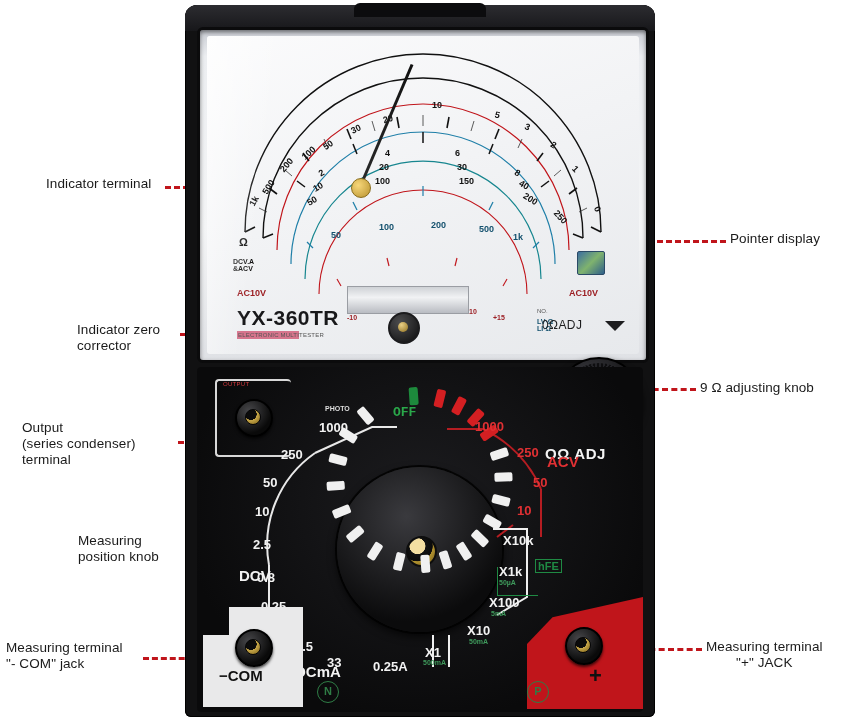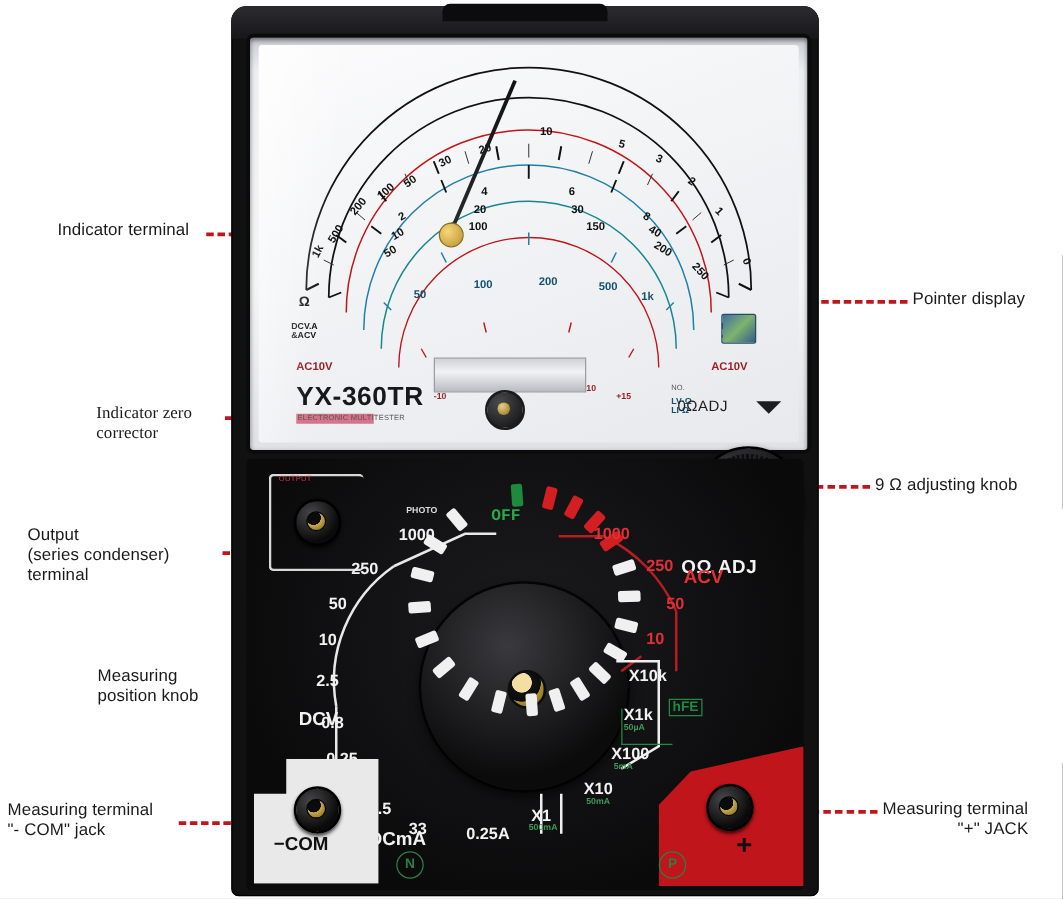--- a/index.html
+++ b/index.html
@@ -2,21 +2,21 @@
 <html><head>
 <meta charset="utf-8">
 <style>
   html,body{margin:0;padding:0;background:#ffffff;}
   body{width:850px;height:719px;position:relative;overflow:hidden;
        font-family:"Liberation Sans","DejaVu Sans",sans-serif;}
 
   
   .callout{position:absolute;font-size:13.5px;color:#1a1a1a;line-height:1.18;
            white-space:pre-line;letter-spacing:.1px;}
-  .callout.right{text-align:right;}
+  .callout.right{text-align:center;}
   .callout.left{text-align:left;}
 
   .leader{position:absolute;height:0;border-top:3px dashed #c0151b;}
 
   
   #meter{position:absolute;left:185px;top:5px;width:470px;height:712px;
          background:#111112;border-radius:12px 12px 6px 6px;
          box-shadow:0 0 0 1px #000 inset;}
   #meter-top-bevel{position:absolute;left:0;top:0;width:100%;height:26px;
          background:linear-gradient(#2c2c30,#17171a);border-radius:12px 12px 0 0;}
@@ -139,21 +139,21 @@
 
   #ohmadj-txt{position:absolute;left:348px;top:78px;font-size:15px;font-weight:bold;color:#f4f4f4;
       letter-spacing:.5px;}
 </style>
 </head>
 <body>
 
 <div class="callout left" style="left:46px;top:176px;">Indicator terminal</div>
 <div class="leader" style="left:165px;top:186px;width:78px;"></div>
 
-<div class="callout left" style="left:77px;top:322px;font-family:Liberation Serif, serif;">Indicator zero
+<div class="callout left" style="left:77px;top:322px;">Indicator zero
 corrector</div>
 <div class="leader" style="left:180px;top:333px;width:215px;"></div>
 
 <div class="callout left" style="left:22px;top:420px;">Output
 (series condenser)
 terminal</div>
 <div class="leader" style="left:178px;top:441px;width:80px;"></div>
 
 <div class="callout left" style="left:78px;top:533px;">Measuring
 position knob</div>
@@ -269,21 +269,21 @@
 
         
         <div class="scale-num" style="left:106px;top:146px;transform:rotate(-30deg);">10</div>
         <div class="scale-num" style="left:172px;top:126px;">20</div>
         <div class="scale-num" style="left:250px;top:126px;">30</div>
         <div class="scale-num" style="left:312px;top:144px;transform:rotate(30deg);">40</div>
 
         
         <div class="scale-num" style="left:100px;top:160px;transform:rotate(-30deg);">50</div>
         <div class="scale-num" style="left:168px;top:140px;">100</div>
-        <div class="scale-num" style="left:262px;top:140px;">150</div>
+        <div class="scale-num" style="left:252px;top:140px;">150</div>
         <div class="scale-num" style="left:316px;top:158px;transform:rotate(32deg);">200</div>
         <div class="scale-num" style="left:346px;top:176px;transform:rotate(48deg);">250</div>
 
         
         <div class="scale-num" style="left:26px;top:222px;font-size:7px;white-space:pre-line;">DCV.A
 &amp;ACV</div>
         <div class="scale-num" style="left:370px;top:222px;font-size:7px;white-space:pre-line;">DCV.A
 &amp;ACV</div>
         <div class="scale-num r" style="left:30px;top:252px;font-size:9px;">AC10V</div>
         <div class="scale-num r" style="left:362px;top:252px;font-size:9px;">AC10V</div>

